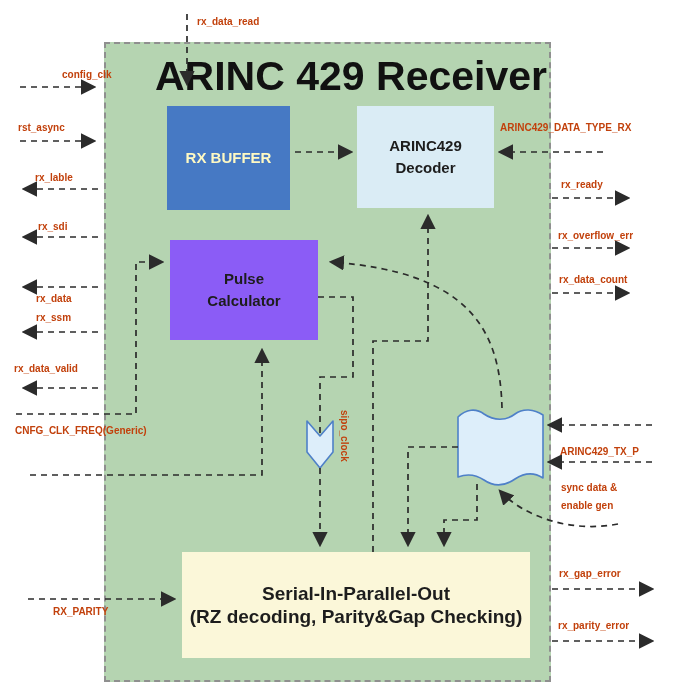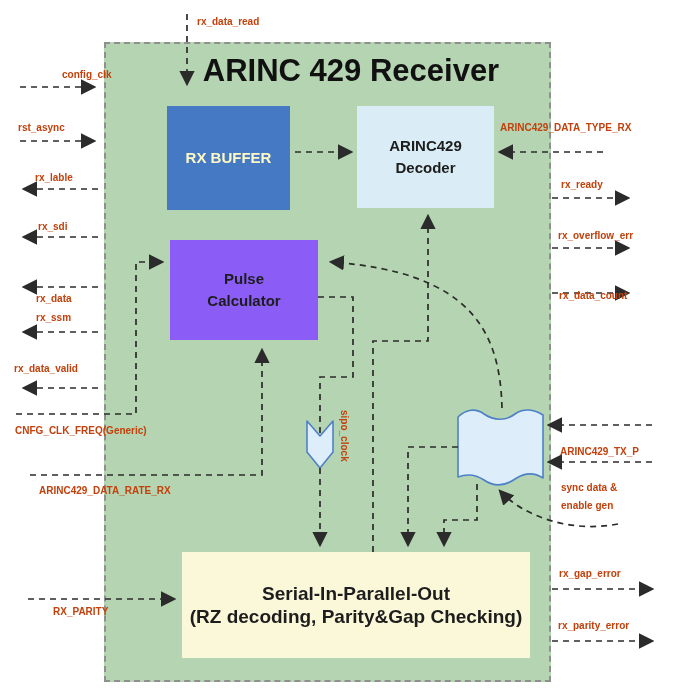--- a/index.html
+++ b/index.html
@@ -6,21 +6,21 @@
   #canvas {
     position:relative; width:700px; height:700px; background:#ffffff;
     font-family:"Liberation Sans", sans-serif; overflow:hidden;
   }
   #receiver-box {
     position:absolute; left:104px; top:42px; width:447px; height:640px;
     background:#b5d4b1; border:2px dashed #8f8f8f; box-sizing:border-box;
   }
   .title {
     position:absolute; left:351px; top:53px; transform:translateX(-50%);
-    font-weight:bold; font-size:31px; color:#111111; white-space:nowrap;
+    font-weight:bold; font-size:41px; color:#111111; white-space:nowrap;
   }
   .block {
     position:absolute; display:flex; flex-direction:column; justify-content:center;
     align-items:center; text-align:center; font-weight:bold; color:#1d1d1d;
     font-size:15px; line-height:22px;
   }
   #rx-buffer   { left:167px; top:106px; width:123px; height:104px; background:#4679c4; color:#fef9c3; }
   #decoder     { left:357px; top:106px; width:137px; height:102px; background:#daecf5; }
   #pulse-calc  { left:170px; top:240px; width:148px; height:100px; background:#8b5cf6; }
   #sipo        { left:182px; top:552px; width:348px; height:106px; background:#fbf7d9; font-size:19px; line-height:23px; }
@@ -104,27 +104,26 @@
   <div class="lbl" style="left:197px; top:13px;">rx_data_read</div>
 
   <div class="lbl" style="left:18px; top:66px;margin-left:44px;">config_clk</div>
   <div class="lbl" style="left:18px; top:119px;">rst_async</div>
   <div class="lbl" style="left:35px; top:169px;">rx_lable</div>
   <div class="lbl" style="left:38px; top:218px;">rx_sdi</div>
   <div class="lbl" style="left:36px; top:262px;margin-top:28px;">rx_data</div>
   <div class="lbl" style="left:36px; top:309px;">rx_ssm</div>
   <div class="lbl" style="left:14px; top:360px;">rx_data_valid</div>
   <div class="lbl" style="left:15px; top:422px;">CNFG_CLK_FREQ(Generic)</div>
-  <div class="lbl" style="left:39px; top:482px;">ARINC429_DATA_RATE_RX</div>
   <div class="lbl" style="left:53px; top:603px;">RX_PARITY</div>
 
   <div class="lbl" style="left:500px; top:119px;">ARINC429_DATA_TYPE_RX</div>
   <div class="lbl" style="left:561px; top:176px;">rx_ready</div>
   <div class="lbl" style="left:558px; top:227px;">rx_overflow_err</div>
-  <div class="lbl" style="left:559px; top:271px;margin-top:16px;">rx_data_count</div>
+  <div class="lbl" style="left:559px; top:271px;">rx_data_count</div>
   <div class="lbl" style="left:560px; top:443px;">ARINC429_TX_P</div>
   <div class="lbl" style="left:561px; top:479px;">
     <div>sync data &amp;</div>
     <div>enable gen</div>
   </div>
   <div class="lbl" style="left:559px; top:565px;">rx_gap_error</div>
   <div class="lbl" style="left:558px; top:617px;">rx_parity_error</div>
 
   <div class="lbl vert" style="left:336px; top:410px;">sipo_clock</div>
 

